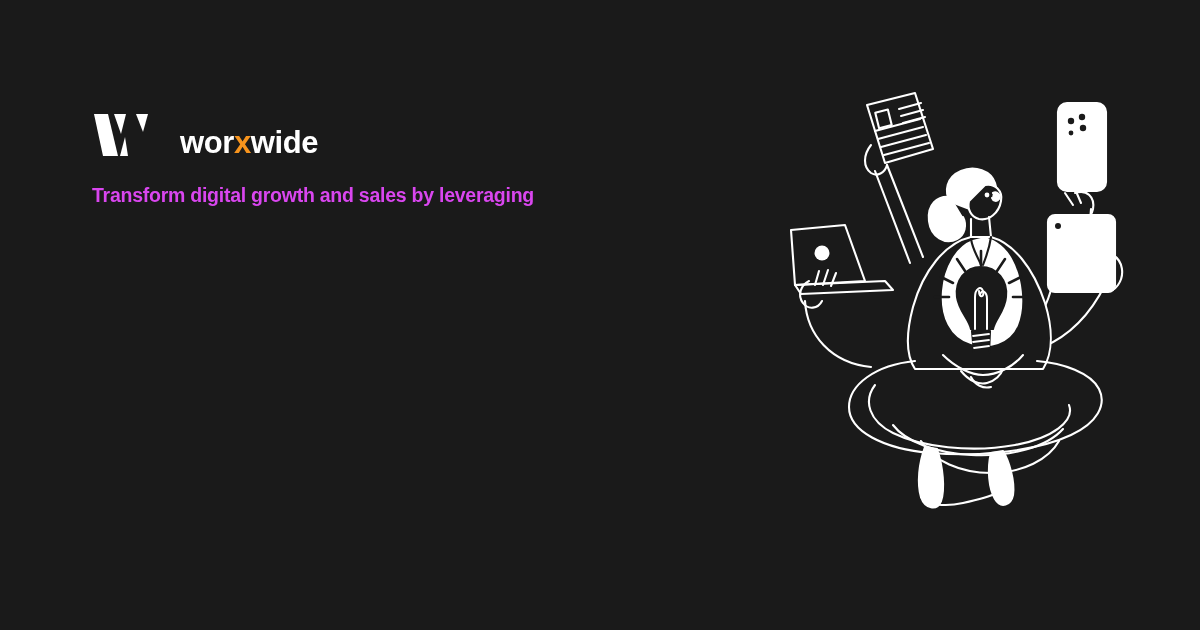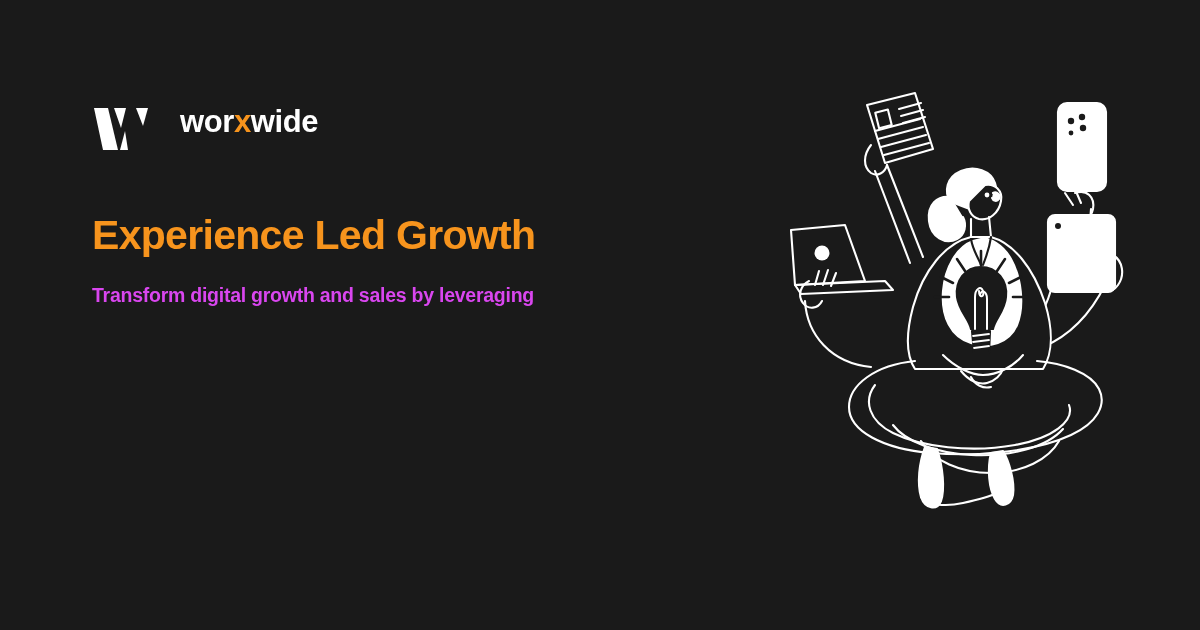--- a/index.html
+++ b/index.html
@@ -19,21 +19,21 @@
   
   .left-col {
     position: absolute;
     left: 92px;
     top: 106px;
     width: 560px;
   }
 
   .brand {
     display: flex;
-    align-items: flex-start;
+    align-items: flex-end;
     gap: 26px;
     height: 52px;
   }
   .brand-mark { width: 62px; height: 46px; display: block; flex: none; }
   .brand-word {
     font-size: 31px;
     font-weight: 700;
     letter-spacing: -0.4px;
     color: #ffffff;
     line-height: 1;
@@ -85,21 +85,20 @@
 
         <polygon points="22,2 34,2 29,22" fill="#ffffff"></polygon>
 
         <polygon points="36,44 28,44 33,25" fill="#ffffff"></polygon>
 
         <polygon points="44,2 56,2 51,20" fill="#ffffff"></polygon>
       </svg>
       <div class="brand-word"><span>wor</span><span class="accent">x</span><span>wide</span></div>
     </div>
 
-    <div class="headline">Experience Led Growth</div>
 
     <div class="subhead">
       <span class="subhead-line">Transform digital growth and sales by leveraging</span>
     </div>
   </div>
 
   <div class="illustration">
     <svg viewBox="0 0 375 470">
       <g fill="none" stroke="#ffffff" stroke-width="2.1" stroke-linecap="round" stroke-linejoin="round">
 

